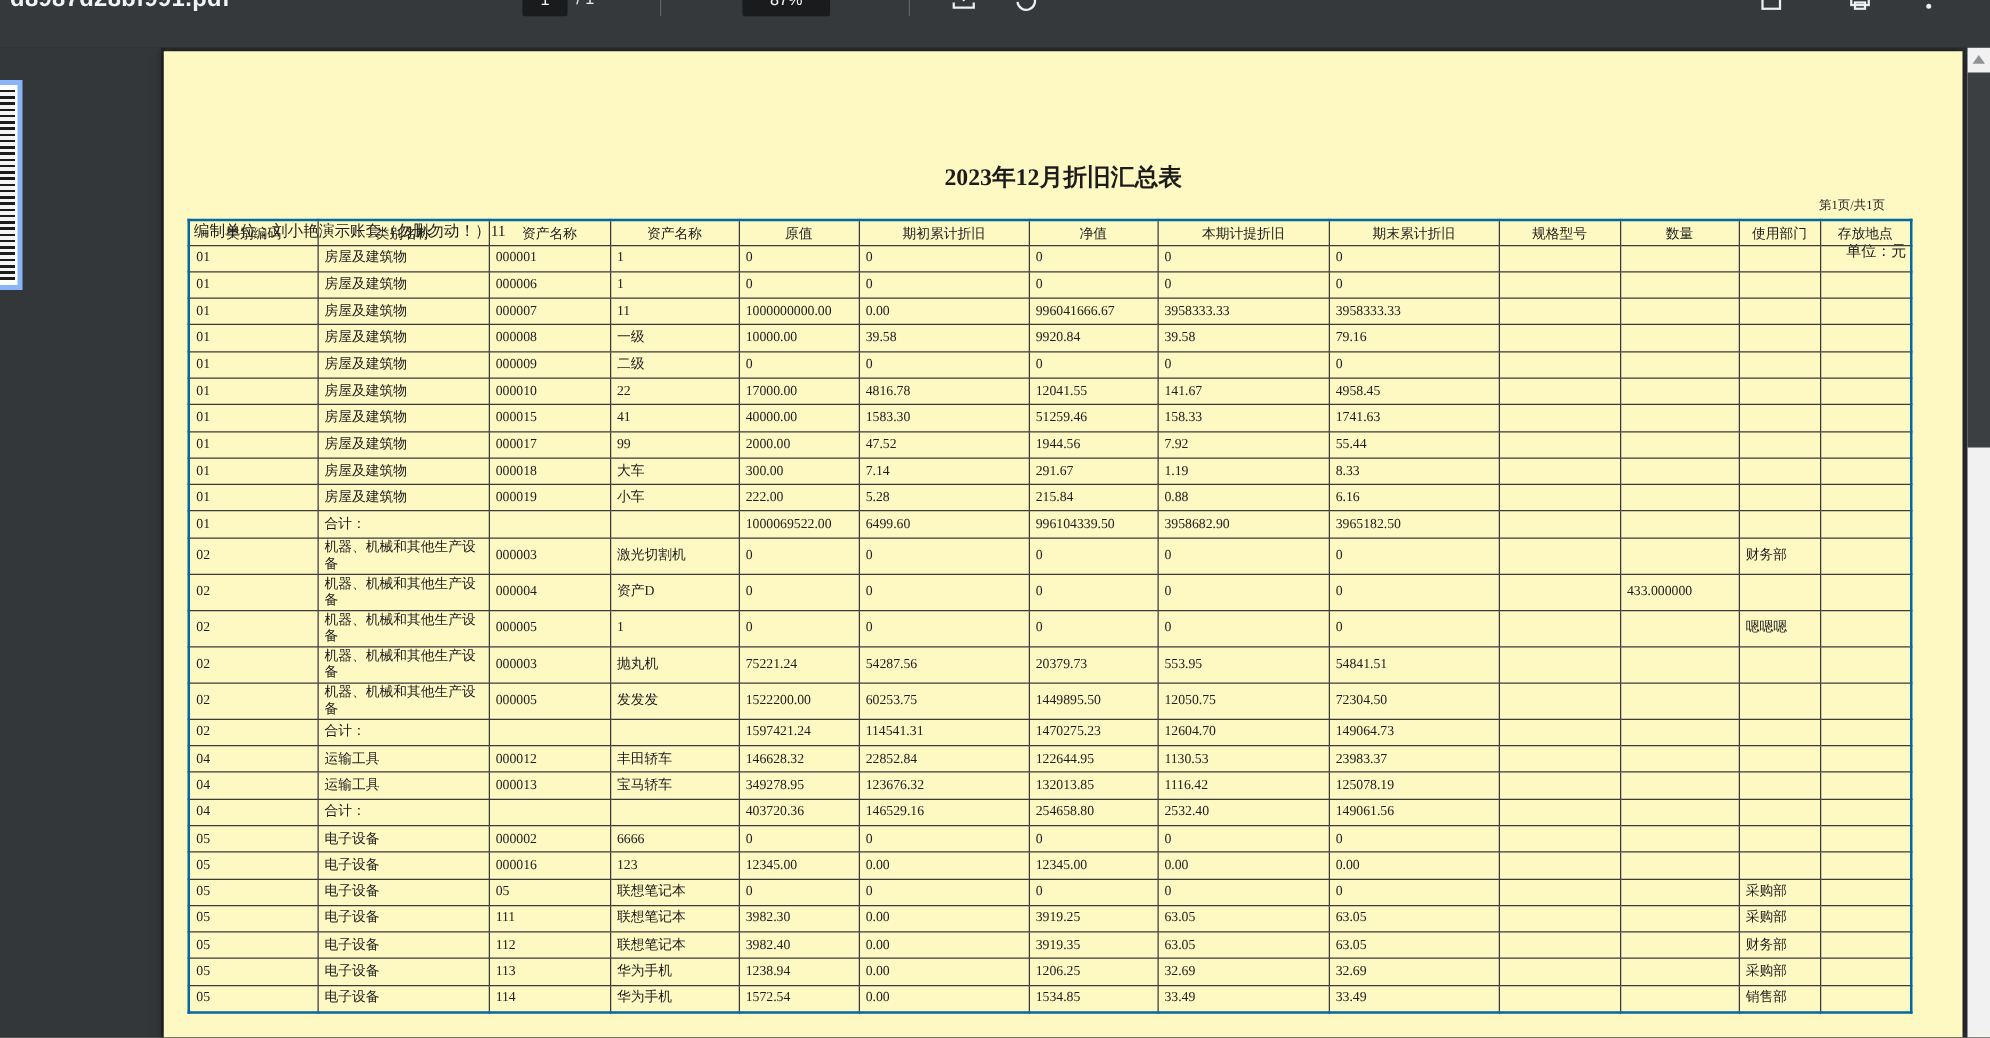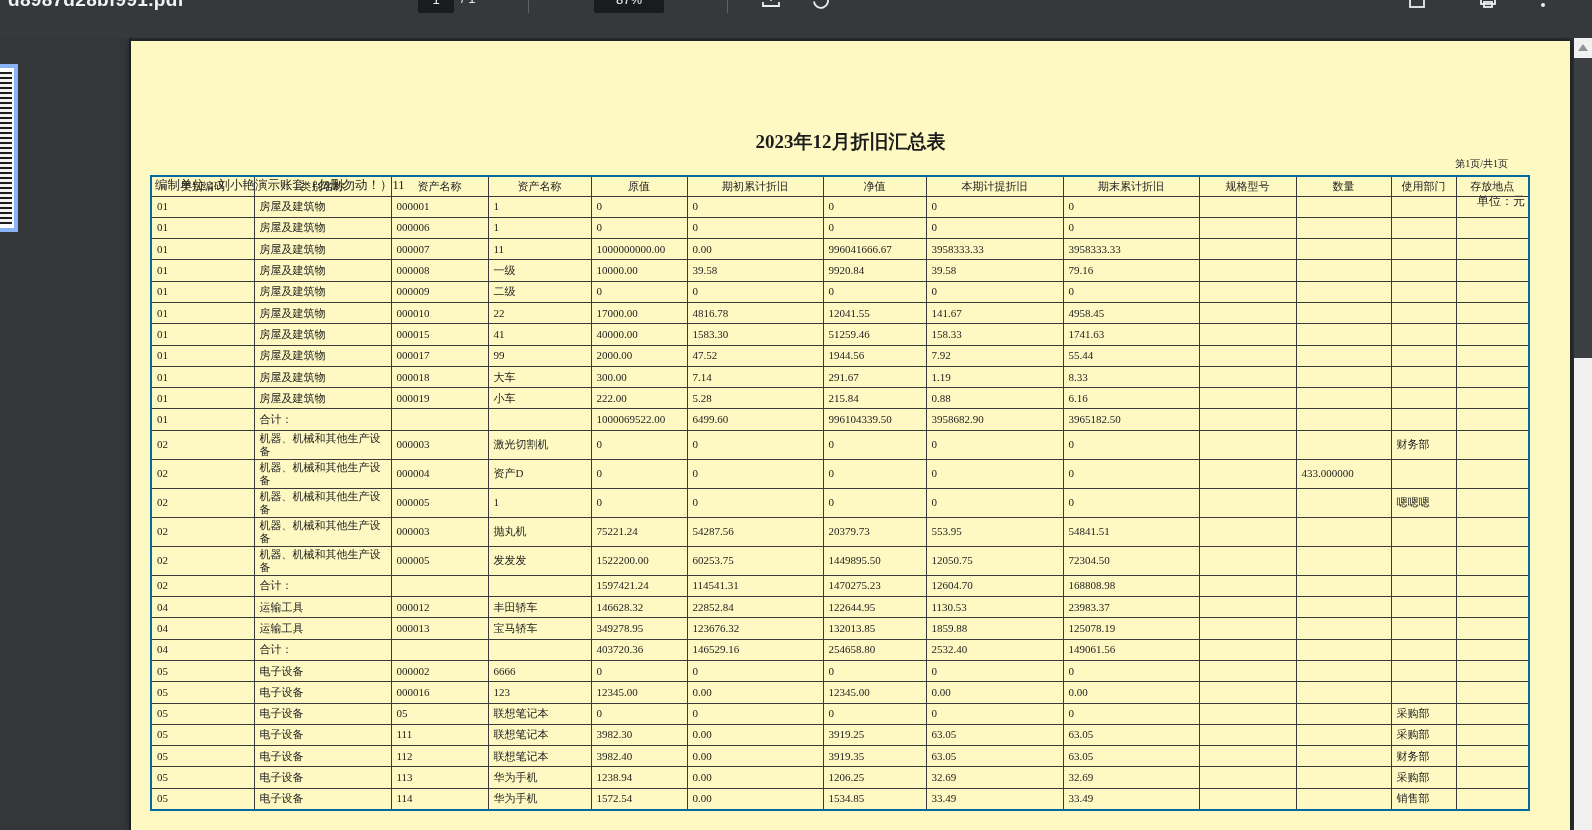--- a/index.html
+++ b/index.html
@@ -417,21 +417,21 @@
               </tr>
               <tr>
                 <td>02</td>
                 <td>合计：</td>
                 <td></td>
                 <td></td>
                 <td>1597421.24</td>
                 <td>114541.31</td>
                 <td>1470275.23</td>
                 <td>12604.70</td>
-                <td>168808.98</td>
+                <td>149064.73</td>
                 <td></td>
                 <td></td>
                 <td></td>
                 <td></td>
               </tr>
               <tr>
                 <td>04</td>
                 <td>运输工具</td>
                 <td>000012</td>
                 <td>丰田轿车</td>
@@ -446,21 +446,21 @@
                 <td></td>
               </tr>
               <tr>
                 <td>04</td>
                 <td>运输工具</td>
                 <td>000013</td>
                 <td>宝马轿车</td>
                 <td>349278.95</td>
                 <td>123676.32</td>
                 <td>132013.85</td>
-                <td>1859.88</td>
+                <td>1116.42</td>
                 <td>125078.19</td>
                 <td></td>
                 <td></td>
                 <td></td>
                 <td></td>
               </tr>
               <tr>
                 <td>04</td>
                 <td>合计：</td>
                 <td></td>

